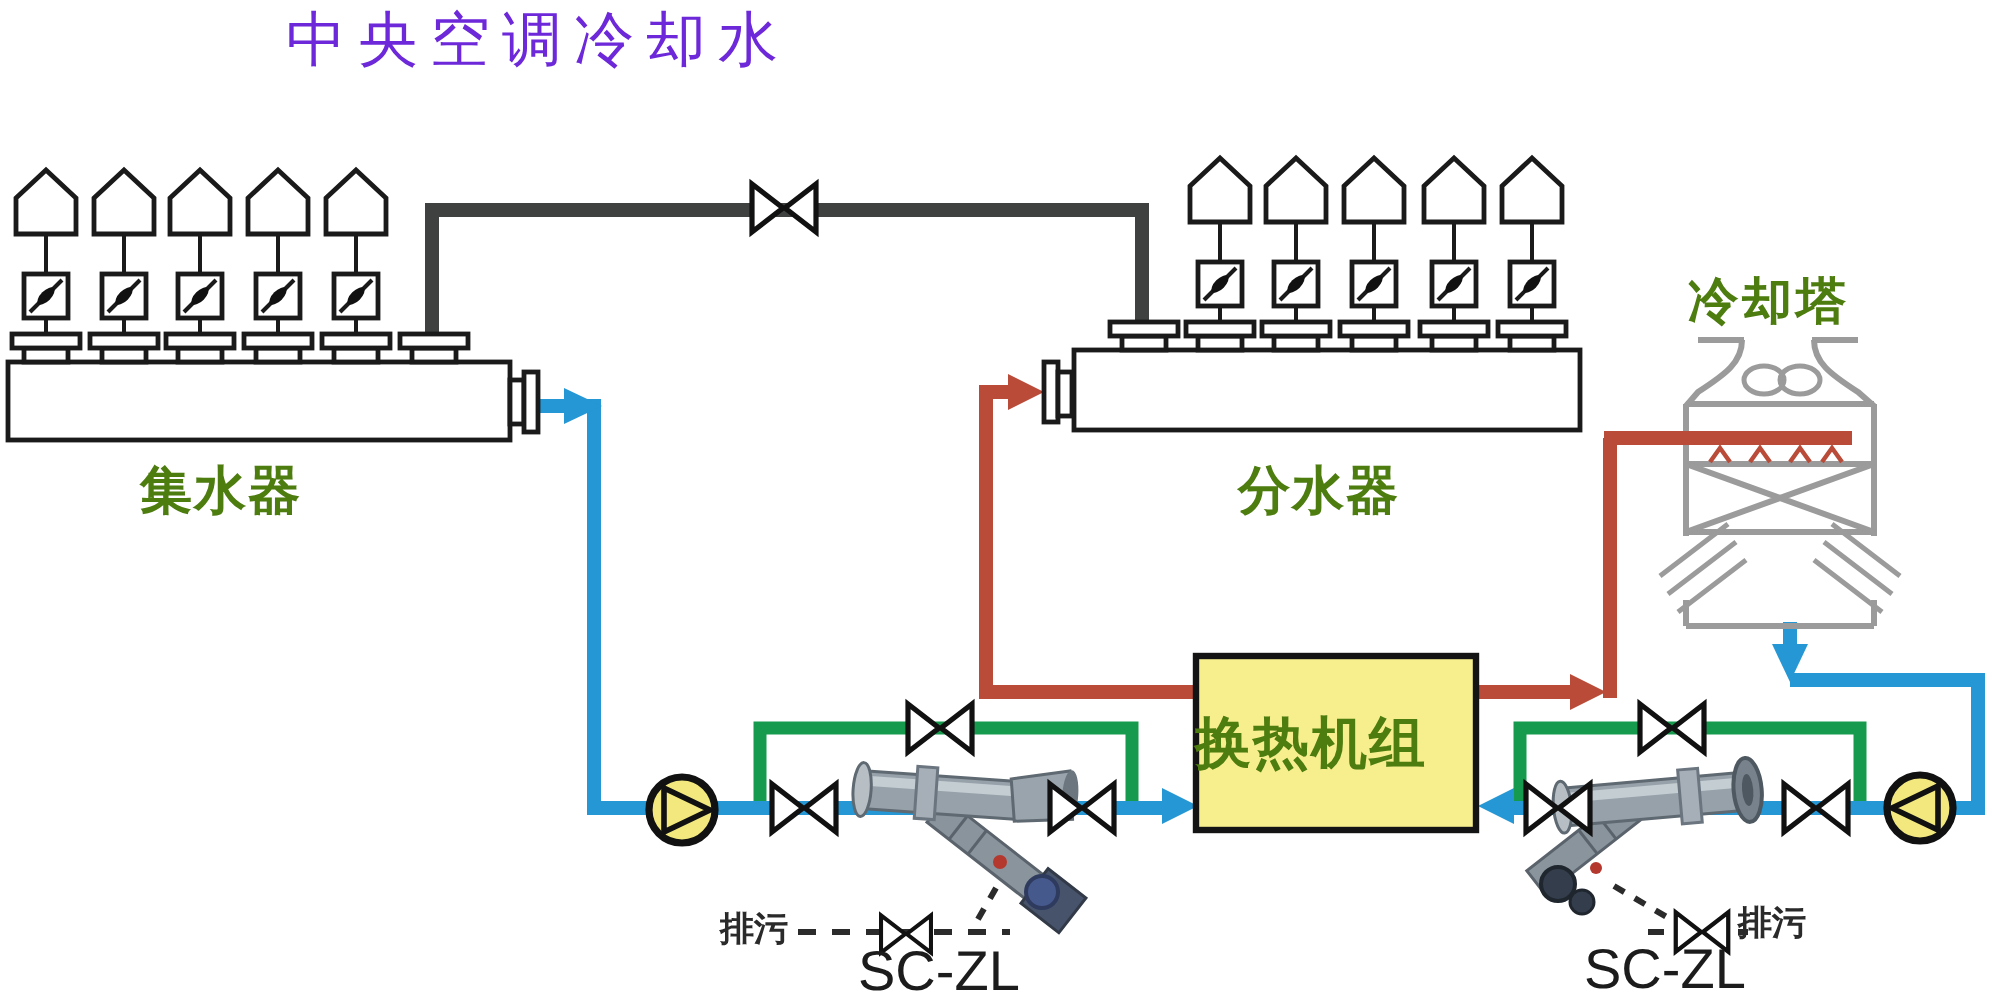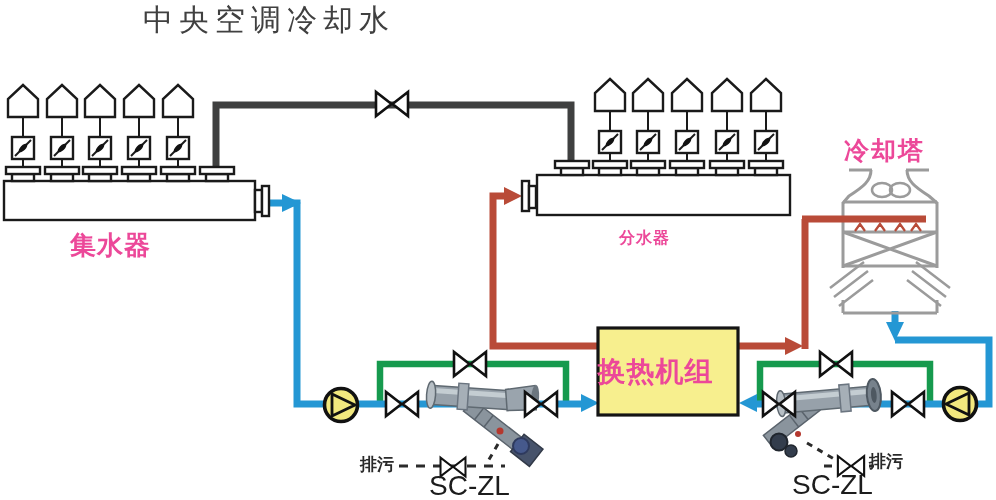--- a/index.html
+++ b/index.html
@@ -1,23 +1,23 @@
 <!DOCTYPE html>
 <html style="--pipe-cool: #2497d4; --pipe-hot: #b94b38; --pipe-bypass: #169a4e; --pipe-dark: #3f4040; --tower-gray: #9b9b9b; --unit-fill: #f7ef8e; --pump-fill: #f2e87e;"><head>
 <meta charset="utf-8">
 <style>
   html,body{margin:0;padding:0;background:#ffffff;}
   #stage{position:relative;width:996px;height:500px;background:#fff;overflow:hidden;
          font-family:"Liberation Sans","DejaVu Sans",sans-serif;}
   #stage svg{position:absolute;left:0;top:0;}
-  .lbl{position:absolute;color:#ec4899;white-space:nowrap;}
+  .lbl{position:absolute;color:#4d7c0f;white-space:nowrap;}
   .title{left:143px;top:0px;font-family:"Liberation Serif","DejaVu Serif",serif;
-         font-size:30px;letter-spacing:6px;color:#404040;}
+         font-size:30px;letter-spacing:6px;color:#6d28d9;}
   .lbl-collector{left:70px;top:228px;font-size:26px;font-weight:700;letter-spacing:1px;}
-  .lbl-distributor{left:619px;top:228px;font-size:16px;font-weight:700;letter-spacing:1px;}
+  .lbl-distributor{left:619px;top:228px;font-size:26px;font-weight:700;letter-spacing:1px;}
   .lbl-tower{left:844px;top:134px;font-size:25px;font-weight:700;letter-spacing:2px;}
   .lbl-hx{left:598px;top:328px;width:115px;height:87px;display:flex;align-items:center;
           justify-content:center;font-size:28px;font-weight:700;letter-spacing:1px;}
   .lbl-drain-left{left:360px;top:453px;font-size:17px;font-weight:600;color:#2a2a2a;}
   .lbl-drain-right{left:869px;top:450px;font-size:17px;font-weight:600;color:#2a2a2a;}
   .lbl-sczl-left{left:429px;top:470px;font-size:28px;color:#1c1c1c;}
   .lbl-sczl-right{left:792px;top:469px;font-size:28px;color:#1c1c1c;}
 
   
   .pipe{fill:none;stroke-linejoin:miter;stroke-linecap:butt;}

